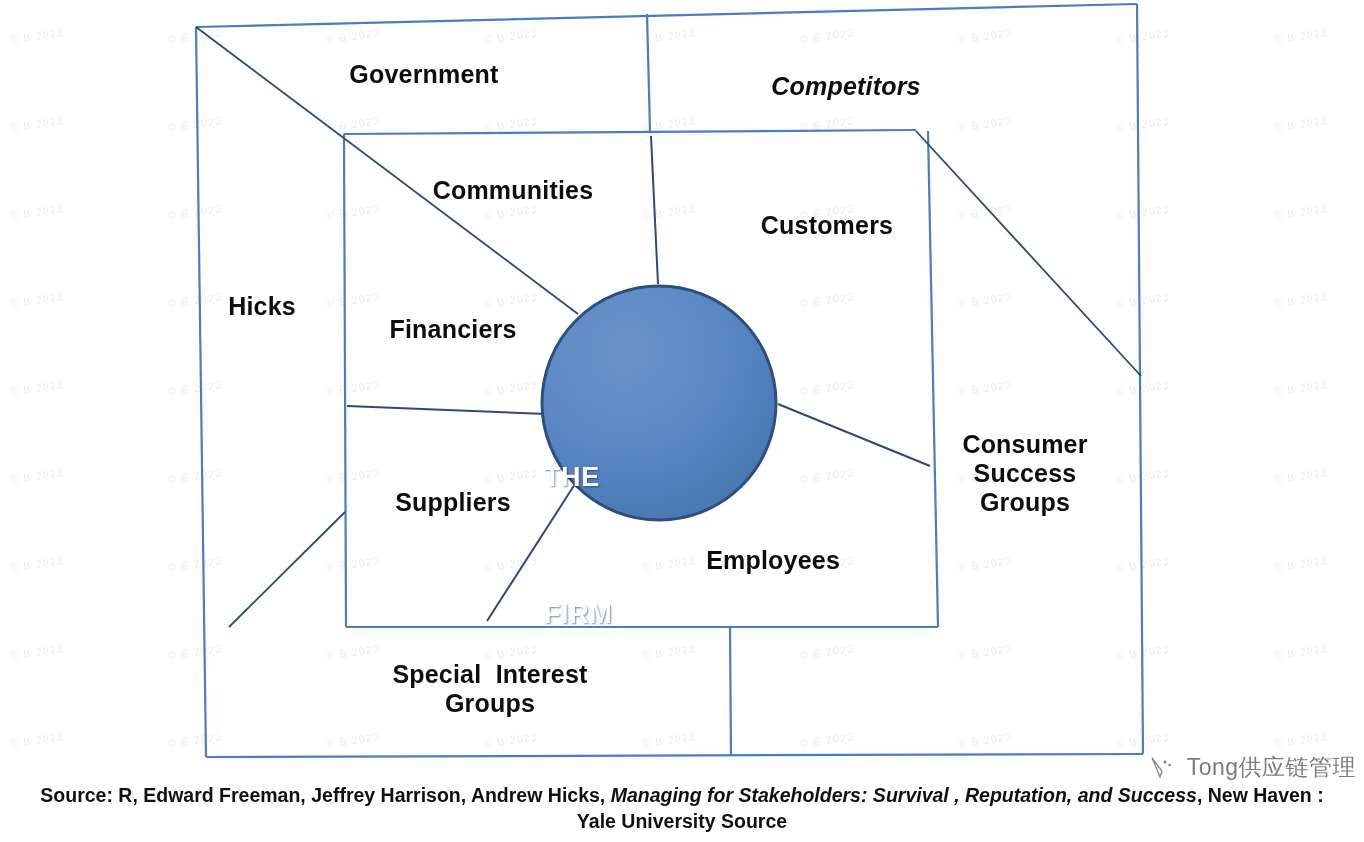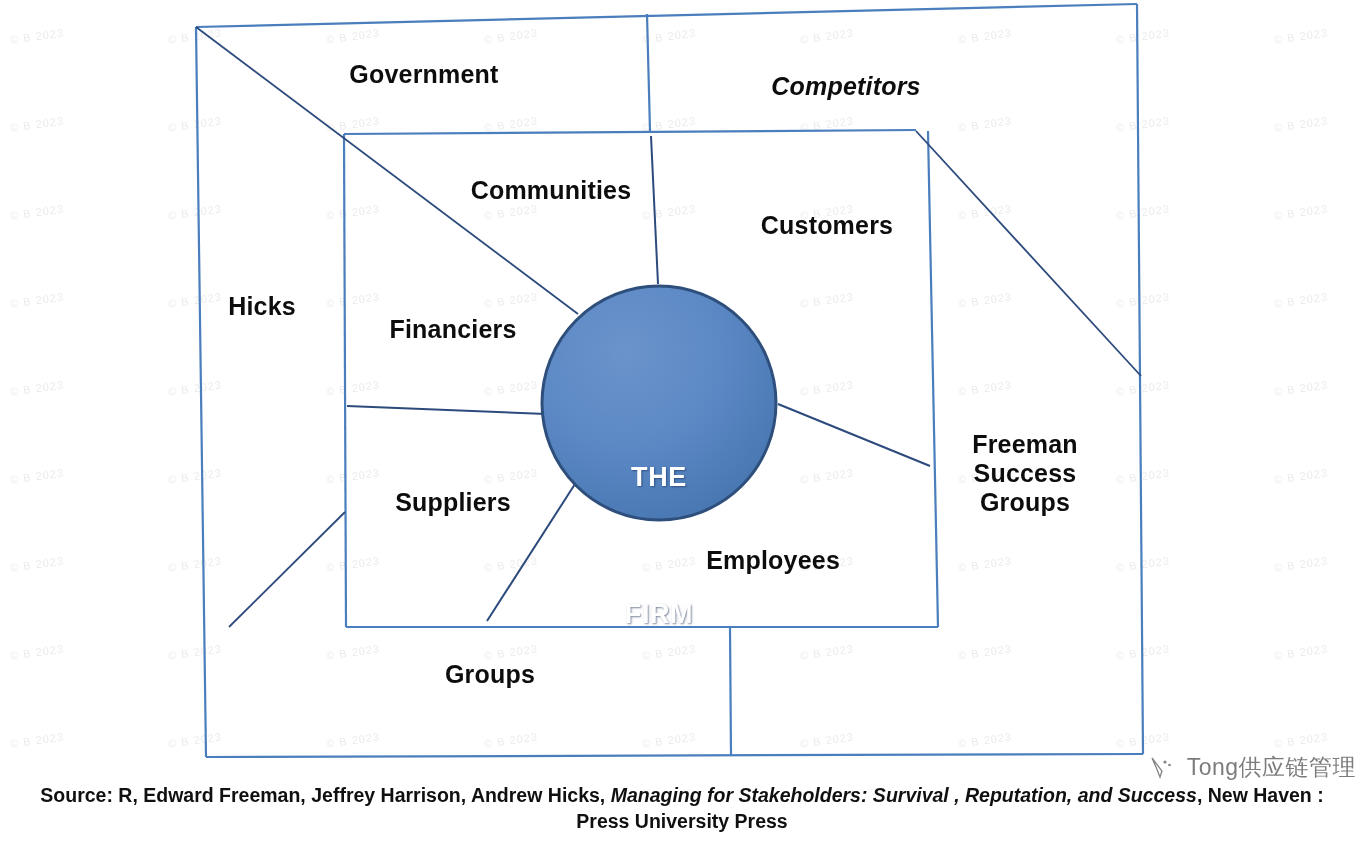--- a/index.html
+++ b/index.html
@@ -37,21 +37,21 @@
     text-align: center;
     letter-spacing: 0.2px;
   }
   .lbl.size-lg { font-size: 25px; }
   .center-text {
     position: absolute;
     color: #ffffff;
     font-weight: bold;
     font-size: 27px;
     font-family: "Liberation Sans", sans-serif;
-    text-align: center;
+    text-align: left;
     line-height: 1.7;
     letter-spacing: 0.6px;
     text-shadow: 1px 1px 2px rgba(20,40,80,0.55);
     white-space: pre;
     pointer-events: none;
   }
   .source-block {
     position: absolute;
     left: 0;
     top: 782px;
@@ -238,42 +238,42 @@
     </defs>
     <circle cx="659" cy="403" r="117" fill="url(#firmGrad)" stroke="#2e4f7c" stroke-width="3"></circle>
   </svg>
 
   <div class="lbl size-lg" style="left:338px; top:60px; width:172px;">Government</div>
 
   <div class="lbl size-lg" style="left:758px; top:72px; width:176px;font-style:italic;">Competitors</div>
 
   <div class="lbl size-lg" style="left:218px; top:292px; width:88px;">Hicks</div>
 
-  <div class="lbl size-lg" style="left:950px; top:430px; width:150px;"><div>Freeman</div><div>Success</div><div>Groups</div></div>
-
-  <div class="lbl size-lg" style="left:378px; top:660px; width:224px;"><div>Groups</div></div>
-
-  <div class="lbl size-lg" style="left:458px; top:176px; width:186px;">Communities</div>
+  <div class="lbl size-lg" style="left:950px; top:430px; width:150px;"><div>Consumer</div><div>Success</div><div>Groups</div></div>
+
+  <div class="lbl size-lg" style="left:378px; top:660px; width:224px;"><div>Special  Interest</div><div>Groups</div></div>
+
+  <div class="lbl size-lg" style="left:420px; top:176px; width:186px;">Communities</div>
 
   <div class="lbl size-lg" style="left:750px; top:211px; width:154px;">Customers</div>
 
   <div class="lbl size-lg" style="left:380px; top:315px; width:146px;">Financiers</div>
 
   <div class="lbl size-lg" style="left:386px; top:488px; width:134px;">Suppliers</div>
 
   <div class="lbl size-lg" style="left:682px; top:546px; width:158px;text-align:right;">Employees</div>
 
   <div class="center-text" style="left:544px; top:363px; width:230px;">
     <div>THE</div>
     <div>FIRM</div>
   </div>
 
   <div class="source-block">
     <span class="source-line1"><span>Source: R, Edward Freeman, Jeffrey Harrison, Andrew Hicks, </span><span class="src-italic">Managing for Stakeholders: Survival , Reputation, and Success</span><span>, New Haven :</span></span>
-    <span class="source-line2">Press University Press</span>
+    <span class="source-line2">Yale University Source</span>
   </div>
 
   <div class="watermark">
     <svg class="wm-logo" viewBox="0 0 30 26">
       <path d="M2 3 L12 16 L10 22 L6 12 Z" fill="none" stroke="#3a3a3a" stroke-width="1.3"></path>
       <circle cx="15" cy="7" r="1.6" fill="#3a3a3a"></circle>
       <circle cx="19.5" cy="10" r="1.3" fill="#3a3a3a"></circle>
     </svg>
     <span class="wm-text">Tong供应链管理</span>
   </div>

